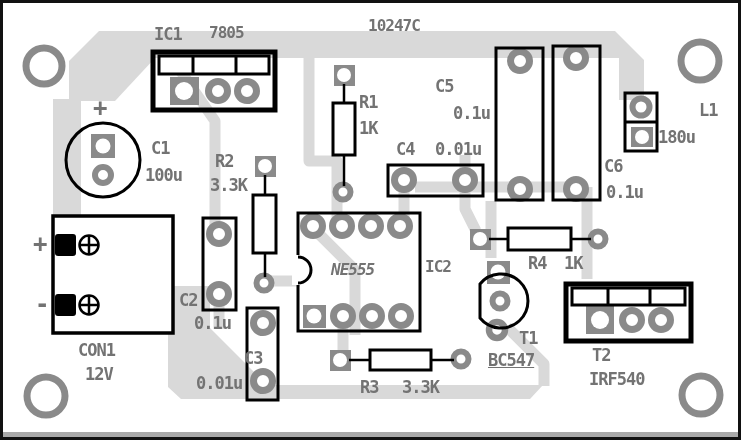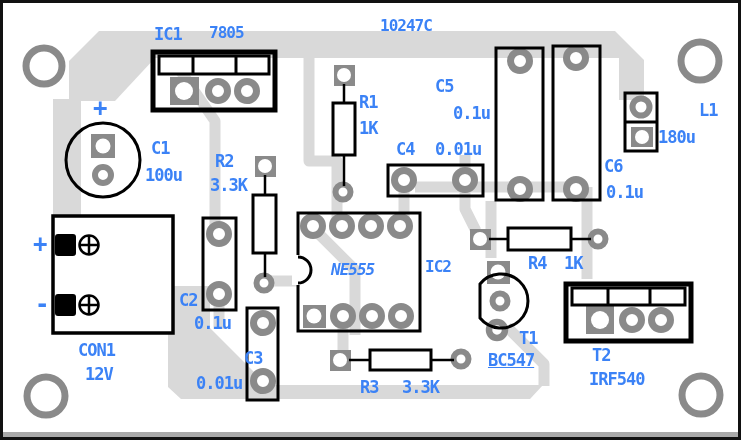--- a/index.html
+++ b/index.html
@@ -3,21 +3,21 @@
 <meta charset="utf-8">
 <style>
   html,body{margin:0;padding:0;background:#fff;}
   .stage{
     position:relative;width:741px;height:440px;background:#ffffff;
     overflow:hidden;font-family:"DejaVu Sans Mono","Liberation Mono",monospace;
     box-sizing:border-box;border:3px solid #111;
   }
   .stage svg{position:absolute;left:0;top:0;}
   .lbl{
-    position:absolute;font-weight:bold;color:#3b82f6;font-size:17px;
+    position:absolute;font-weight:bold;color:#737373;font-size:17px;
     letter-spacing:-1px;white-space:pre;line-height:1;
   }
   .lbl.big{font-size:16px;}
   .lbl.sign{font-size:24px;letter-spacing:0;}
 </style>
 </head>
 <body>
 
 <div class="stage">
 
@@ -198,21 +198,21 @@
         <rect x="563" y="281" width="125" height="57" stroke-width="5"></rect>
         <rect x="569" y="285" width="113" height="17" stroke-width="3" fill="#fff"></rect>
         <line x1="605" y1="285" x2="605" y2="302" stroke-width="3"></line>
         <line x1="647" y1="285" x2="647" y2="302" stroke-width="3"></line>
       </g>
     </g>
 
     <rect x="0" y="429" width="741" height="8" fill="#a9a9a9"></rect>
   </svg>
 
-  <div class="lbl big" style="left:377px;top:15px;">10247C</div>
+  <div class="lbl big" style="left:365px;top:15px;">10247C</div>
 
   <div class="lbl" style="left:151px;top:23px;">IC1</div>
   <div class="lbl big" style="left:206px;top:22px;">7805</div>
 
   <div class="lbl sign" style="left:90px;top:93px;">+</div>
   <div class="lbl" style="left:148px;top:137px;">C1</div>
   <div class="lbl" style="left:142px;top:164px;">100u</div>
 
   <div class="lbl" style="left:212px;top:150px;">R2</div>
   <div class="lbl" style="left:207px;top:174px;">3.3K</div>

